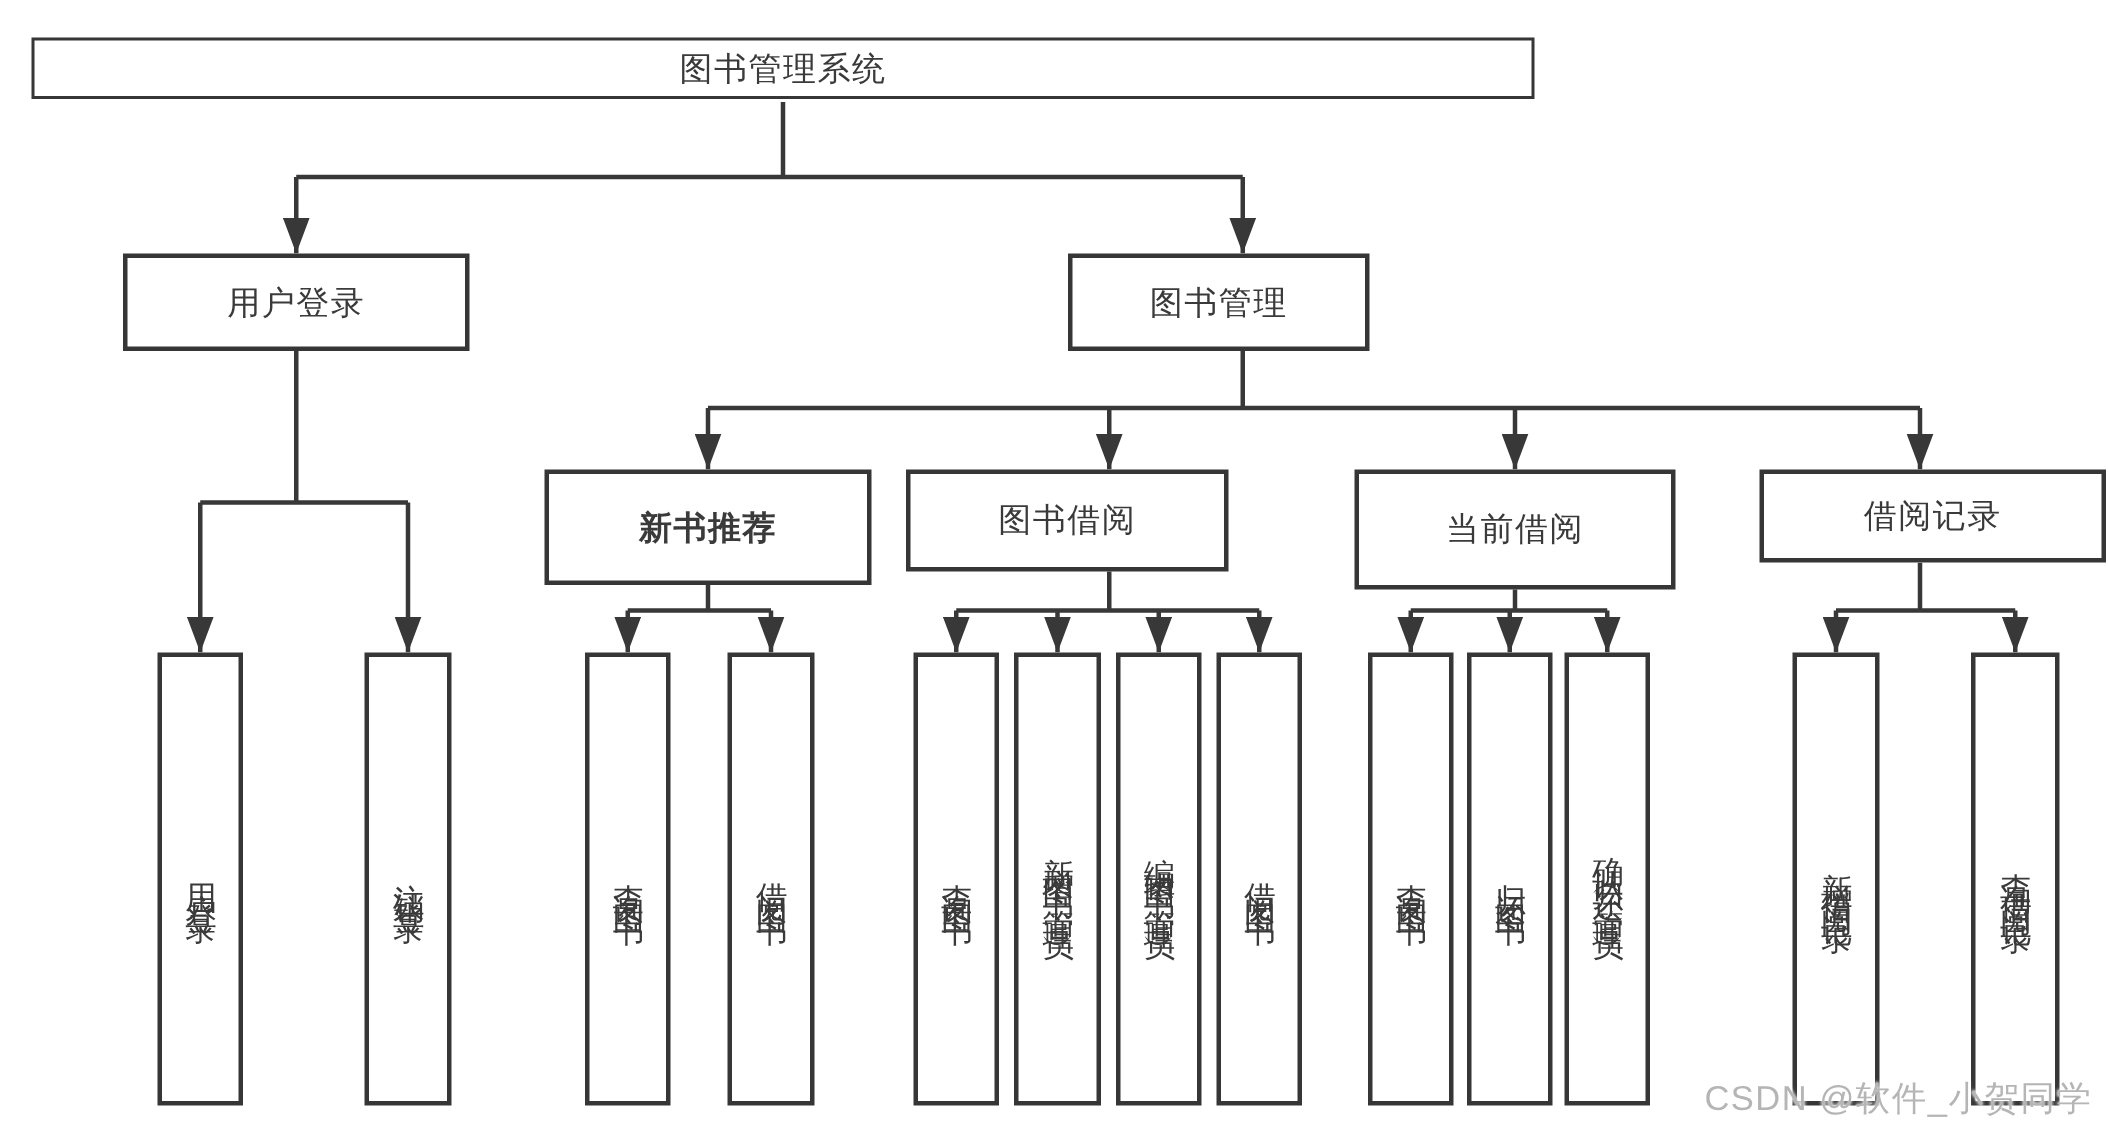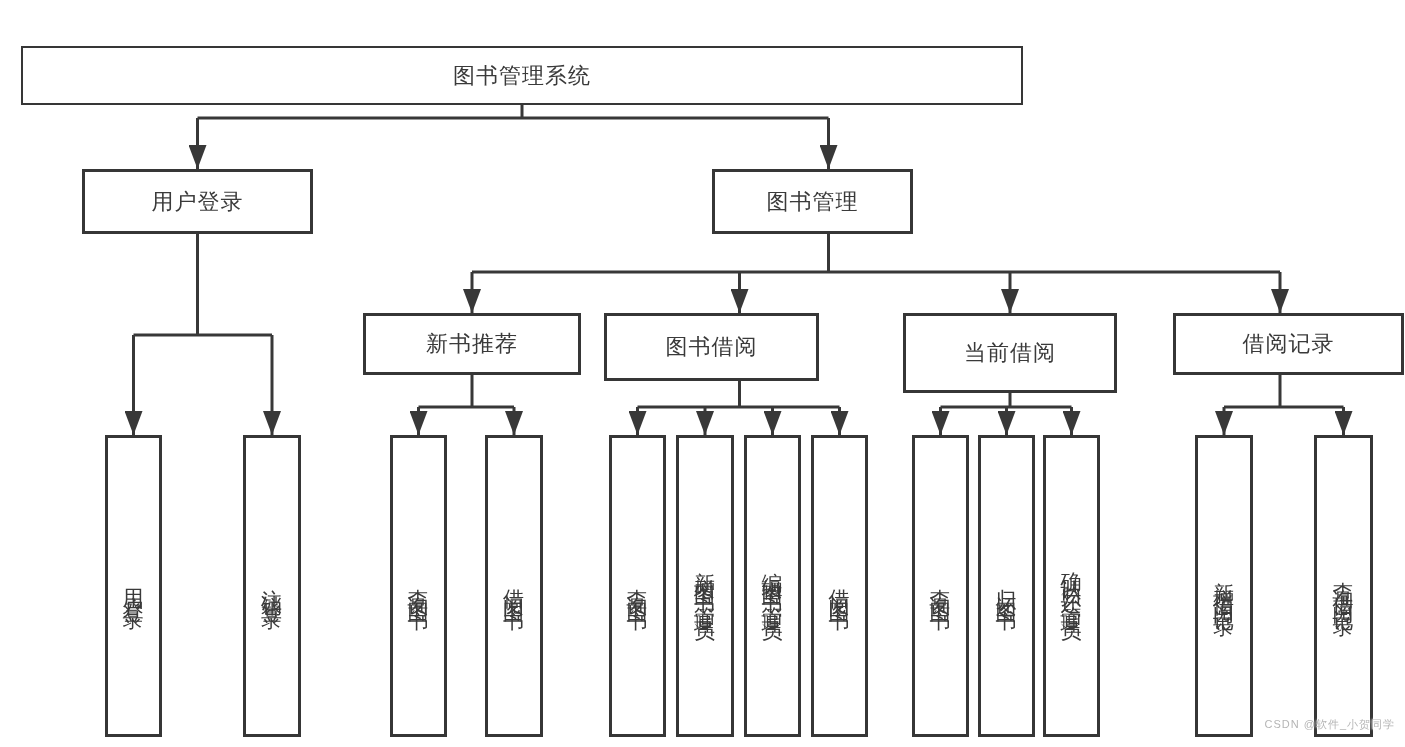--- a/index.html
+++ b/index.html
@@ -15,21 +15,21 @@
     line-height:1;
   }
   .h-node{font-size:22px;letter-spacing:1px;white-space:nowrap;}
   .v-node{
     writing-mode:vertical-rl;text-orientation:mixed;
     font-size:21px;letter-spacing:7px;
     top:435px;height:302px;
   }
   .watermark{
     position:absolute;top:717px;right:10px;
-    font-size:11px;color:#b5b5b5;letter-spacing:1px;
+    font-size:23px;color:#b5b5b5;letter-spacing:1px;
     text-shadow:0 0 3px #ffffff, 0 0 2px #ffffff;
     white-space:nowrap;
     text-align:right;
   }
 </style>
 </head>
 <body>
 
 <div class="stage">
 
@@ -64,26 +64,26 @@
       <line x1="772.5" y1="407" x2="772.5" y2="435"></line>
       <line x1="839.5" y1="407" x2="839.5" y2="435"></line>
       <line x1="940.5" y1="407" x2="940.5" y2="435"></line>
       <line x1="1006.5" y1="407" x2="1006.5" y2="435"></line>
       <line x1="1071.5" y1="407" x2="1071.5" y2="435"></line>
       <line x1="1224" y1="407" x2="1224" y2="435"></line>
       <line x1="1343.5" y1="407" x2="1343.5" y2="435"></line>
     </g>
   </svg>
 
-  <div class="node h-node" style="left:21px;top:25px;width:1002px;height:59px;border-width:2px;margin-top:21px;">图书管理系统</div>
+  <div class="node h-node" style="left:21px;top:25px;width:1002px;height:41px;border-width:2px;">图书管理系统</div>
 
   <div class="node h-node" style="left:82px;top:169px;width:231px;height:65px;">用户登录</div>
   <div class="node h-node" style="left:712px;top:169px;width:201px;height:65px;">图书管理</div>
 
-  <div class="node h-node" style="left:363px;top:313px;width:218px;height:62px;">新书推荐</div>
+  <div class="node h-node" style="left:363px;top:313px;width:218px;height:77px;font-weight:bold;">新书推荐</div>
   <div class="node h-node" style="left:604px;top:313px;width:215px;height:68px;">图书借阅</div>
   <div class="node h-node" style="left:903px;top:313px;width:214px;height:80px;">当前借阅</div>
   <div class="node h-node" style="left:1173px;top:313px;width:231px;height:62px;">借阅记录</div>
 
   <div class="node v-node" style="left:105px;width:57px;">用户登录</div>
   <div class="node v-node" style="left:243px;width:58px;">注销登录</div>
 
   <div class="node v-node" style="left:390px;width:57px;">查询图书</div>
   <div class="node v-node" style="left:485px;width:58px;">借阅图书</div>
 

